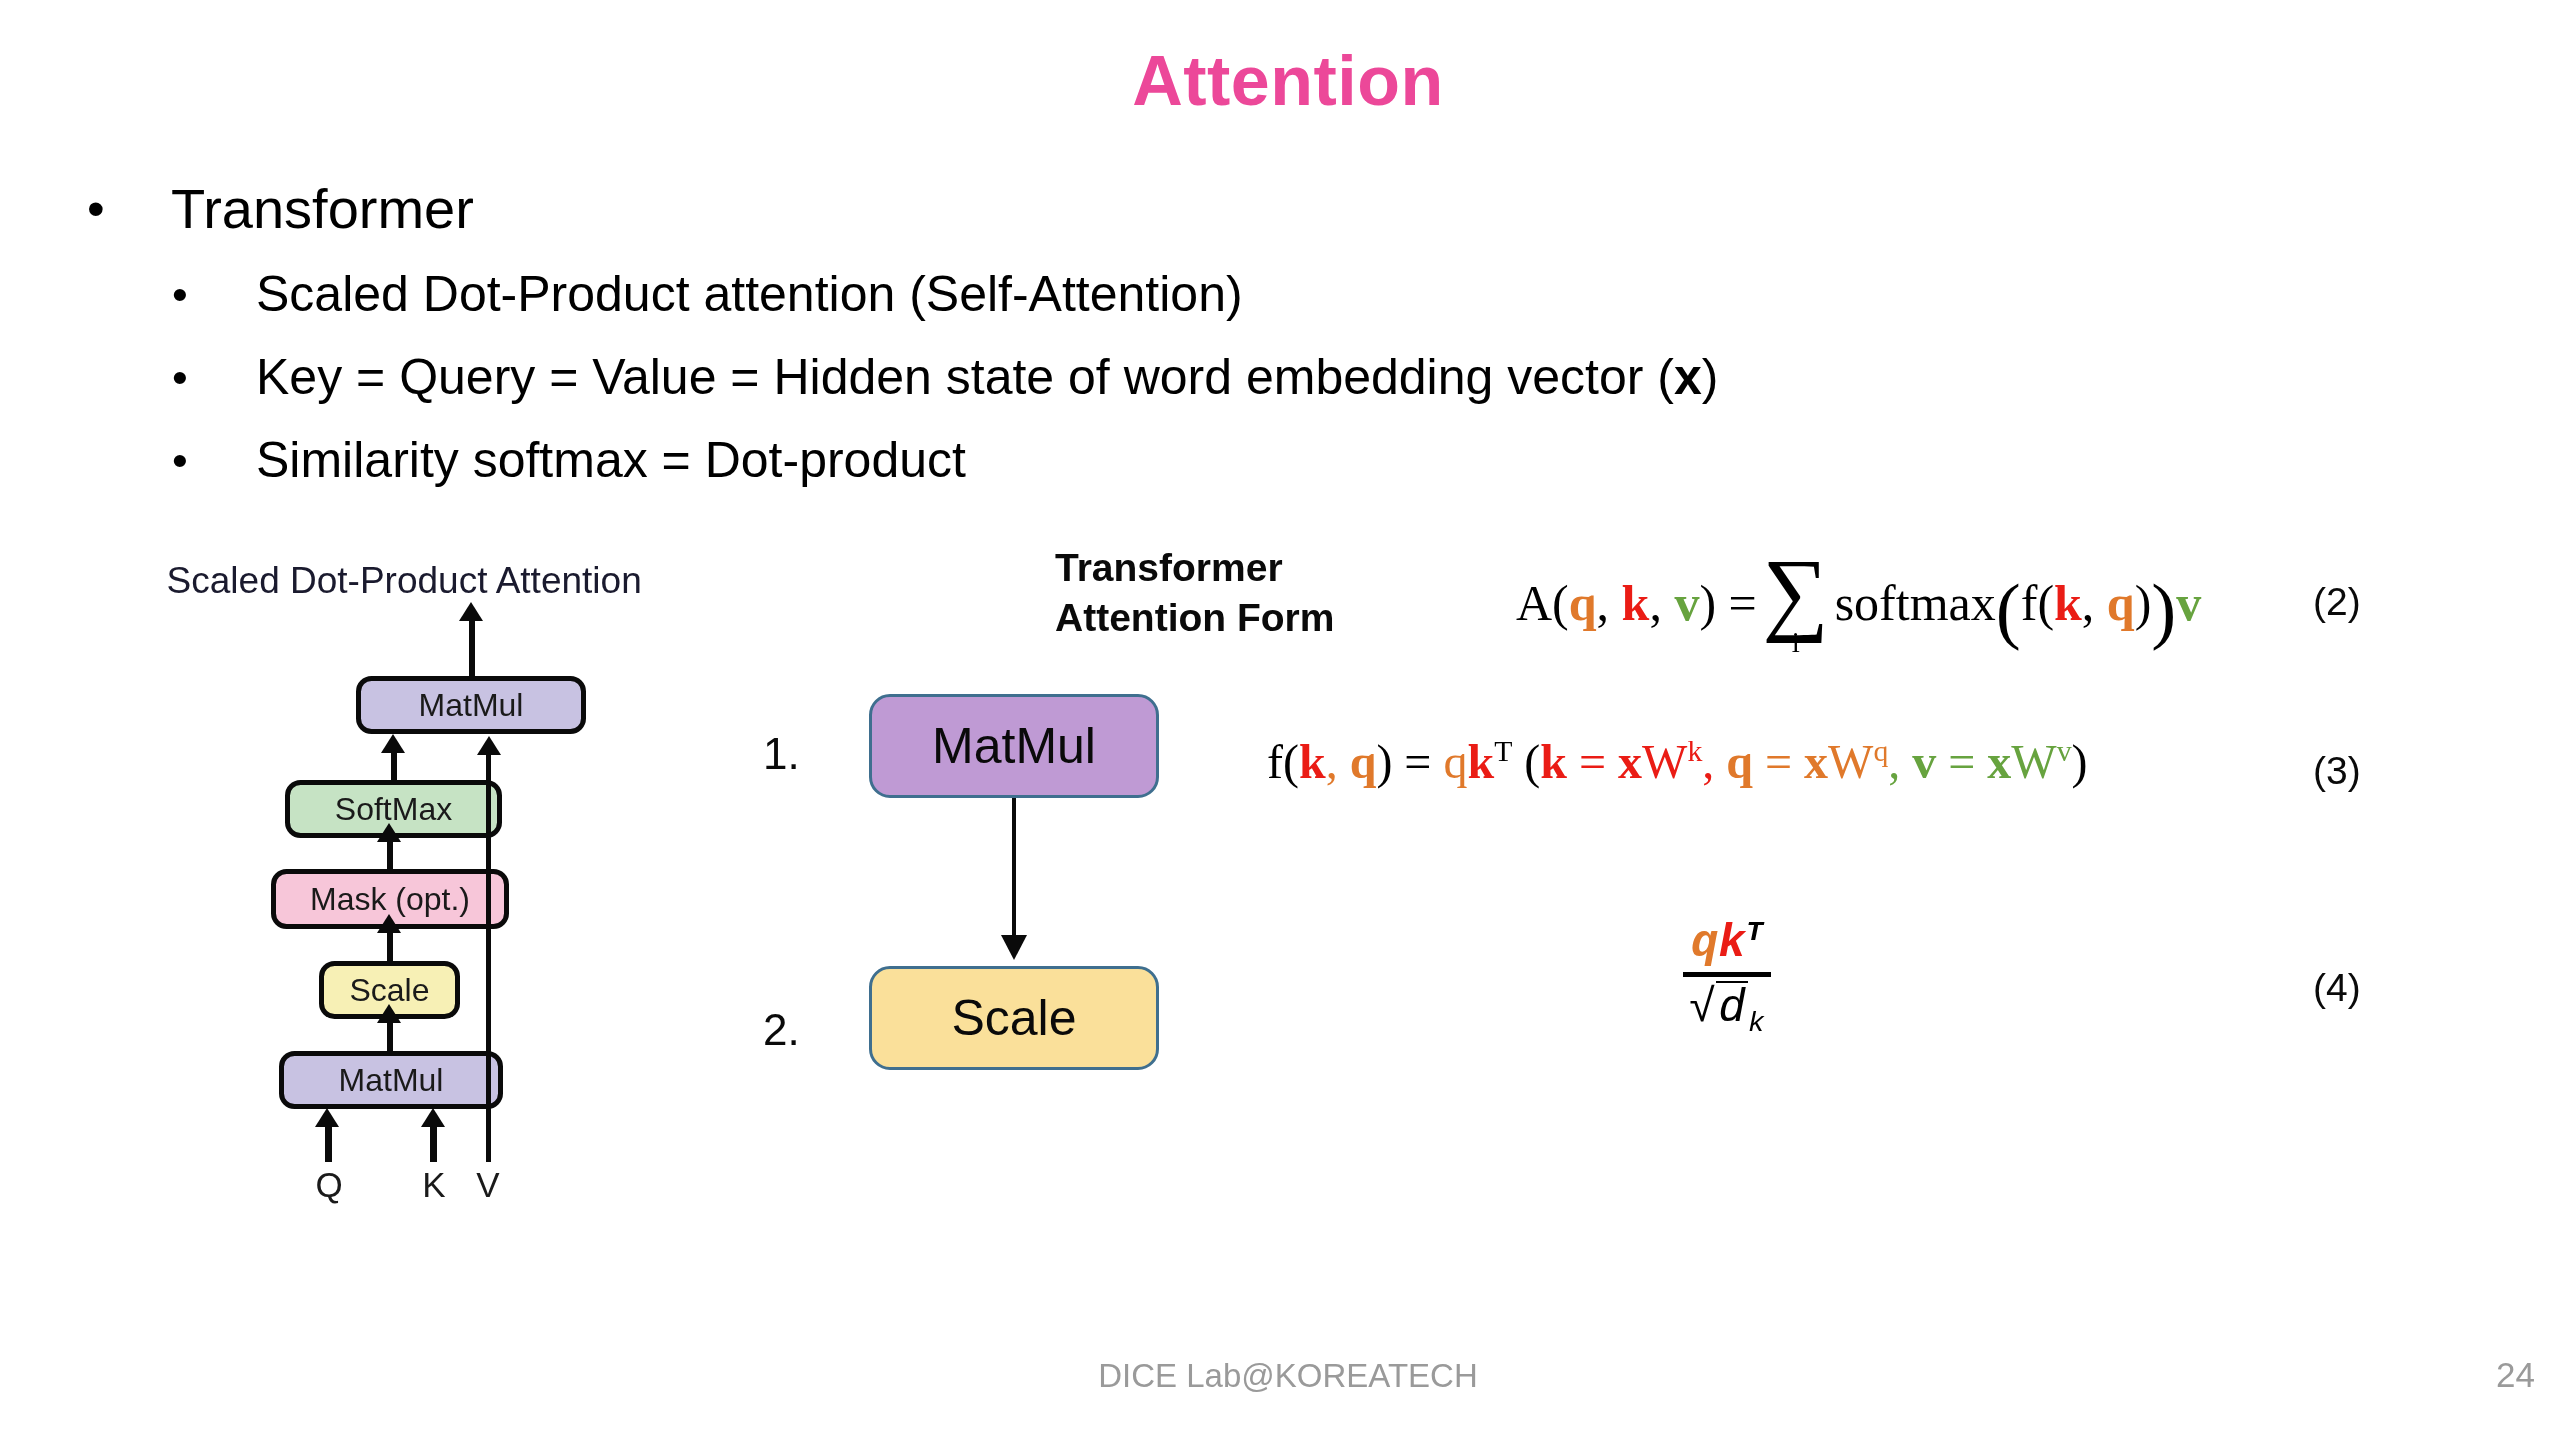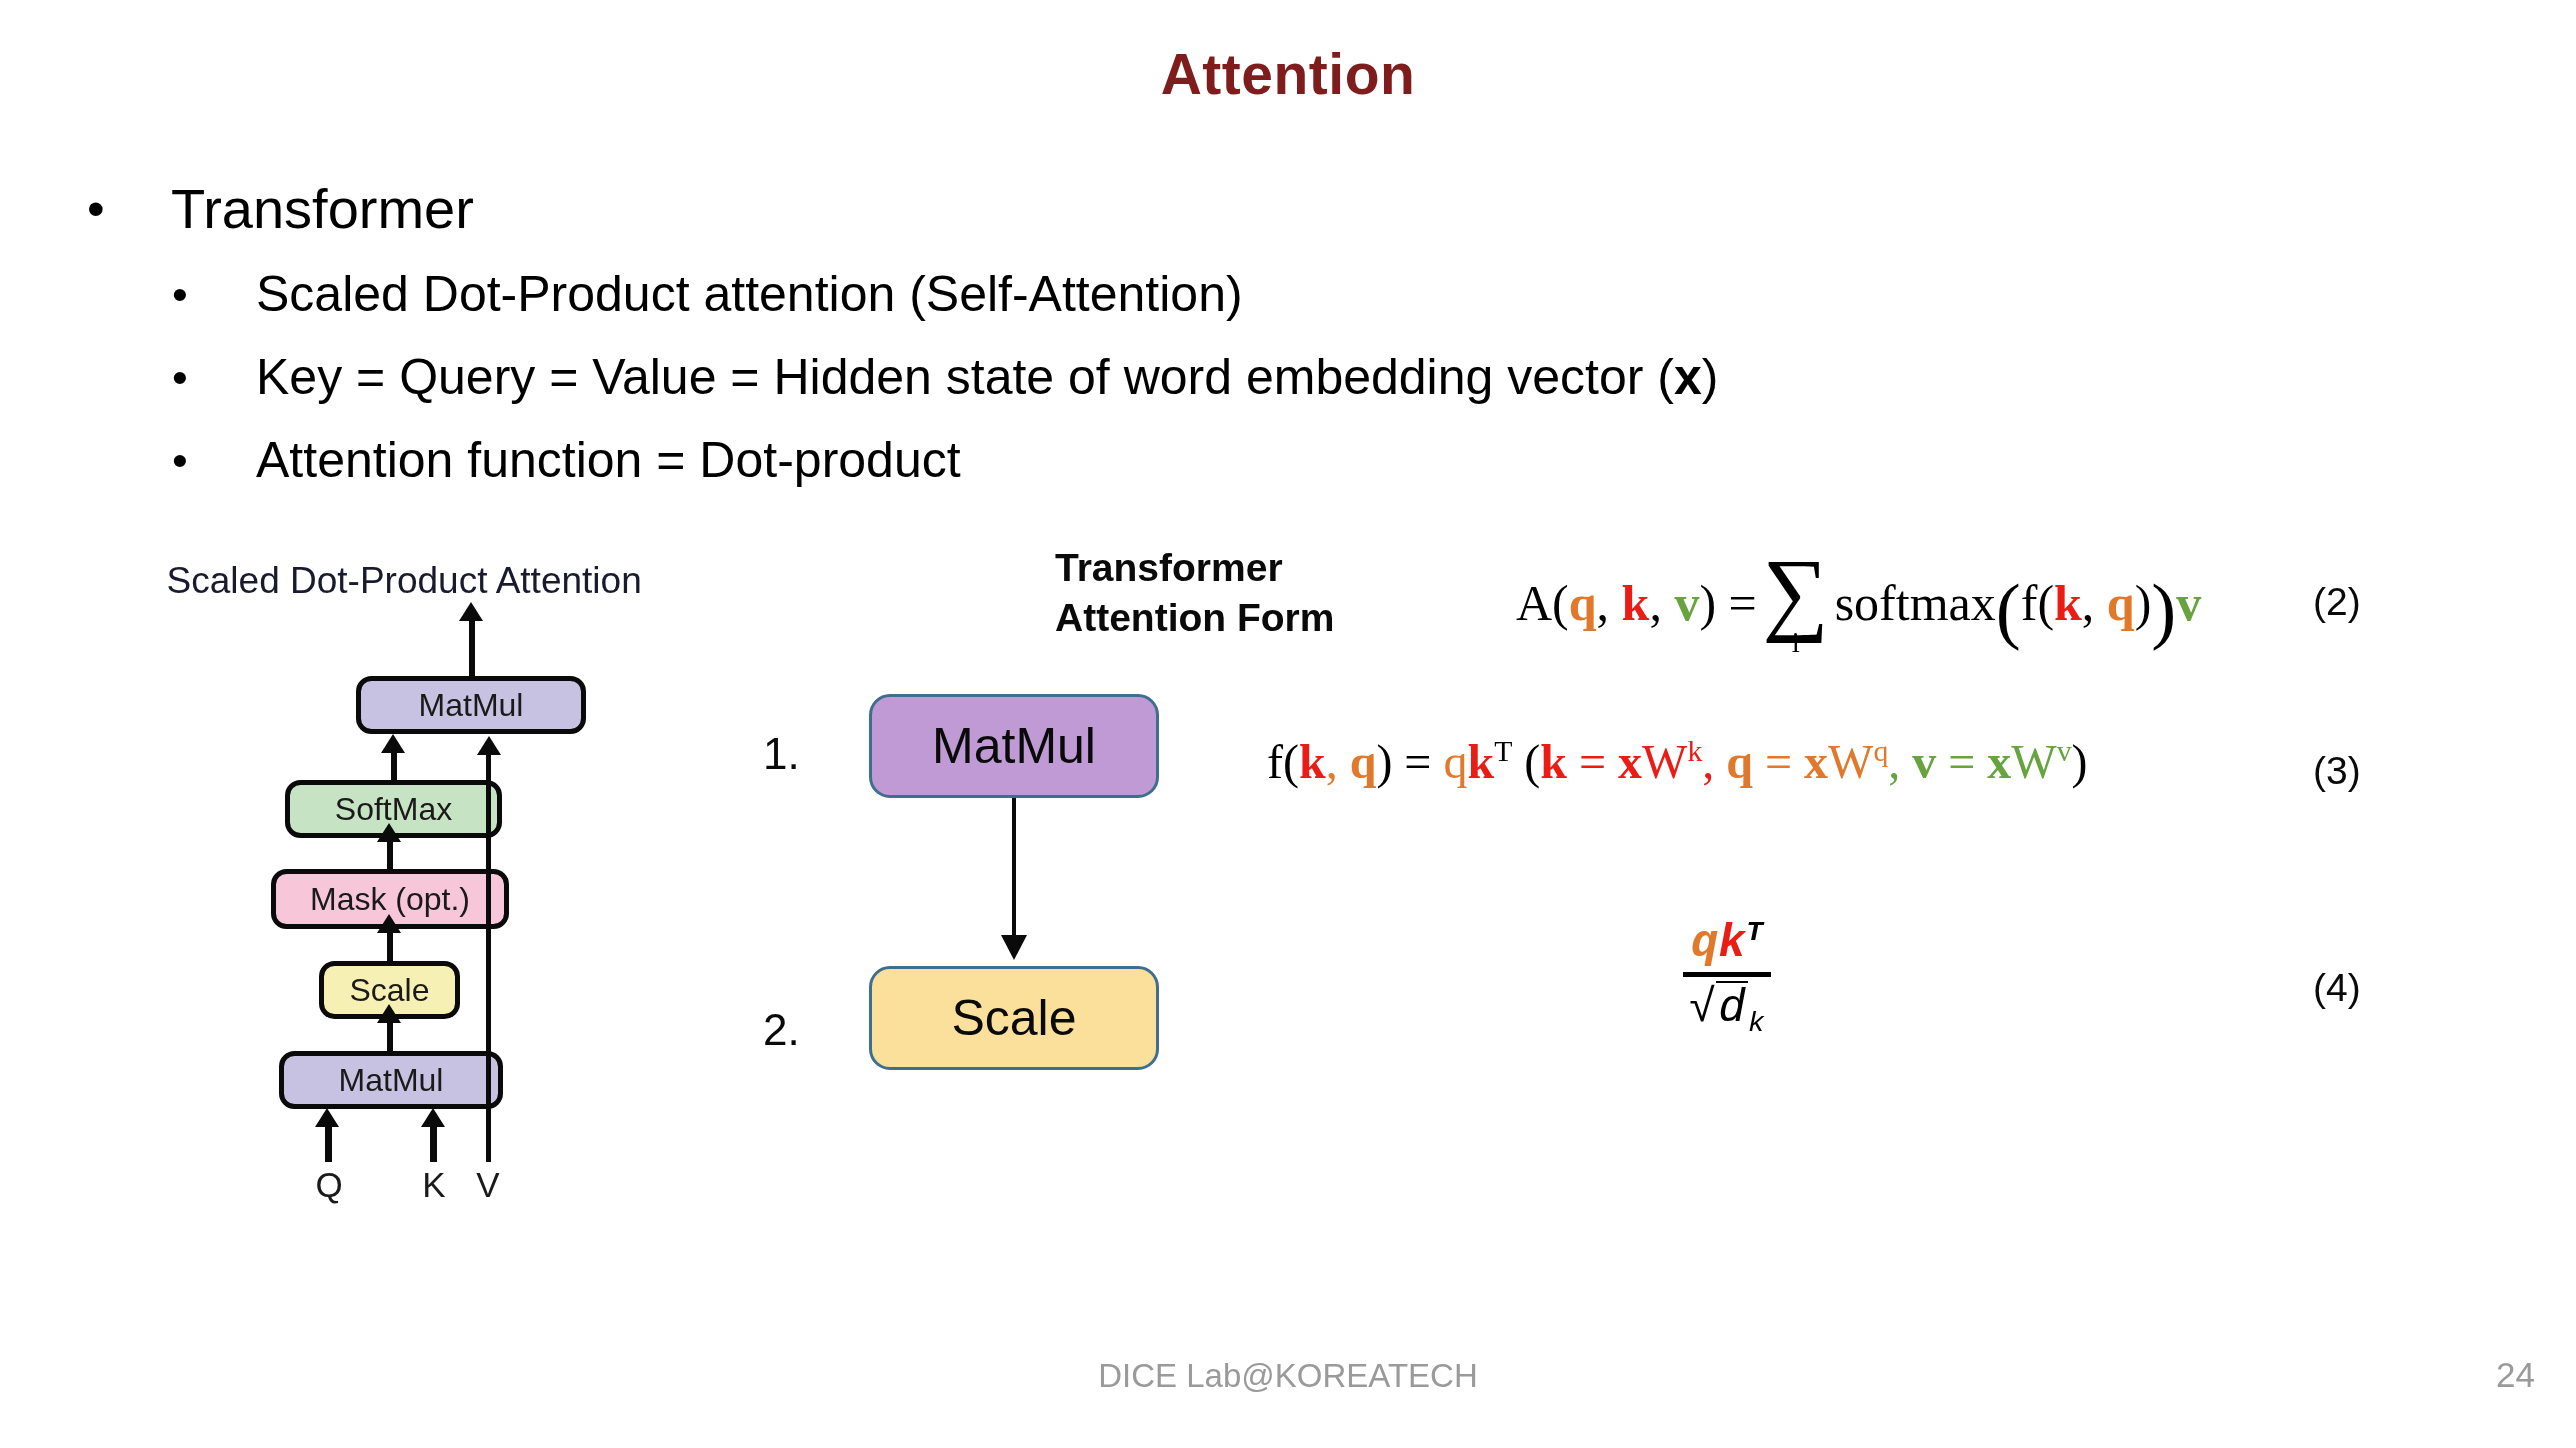--- a/index.html
+++ b/index.html
@@ -16,23 +16,23 @@
     color: #000000;
   }
 
   
   #slide-title {
     position: absolute;
     top: 41px;
     left: 0;
     width: 2576px;
     text-align: center;
-    font-size: 57px;
+    font-size: 70px;
     font-weight: bold;
-    color: #7f1d1d;
+    color: #ec4899;
     letter-spacing: 0.5px;
   }
 
   
   #bullet-list {
     position: absolute;
     top: 172px;
     left: 87px;
     width: 2222px;
   }
@@ -239,21 +239,21 @@
     <span class="btext">Scaled Dot-Product attention (Self-Attention)</span>
   </div>
 
   <div class="bullet-l2">
     <span class="dot">•</span>
     <span class="btext" id="bullet-2-rich">Key = Query = Value = Hidden state of word embedding vector (<b>x</b>)</span>
   </div>
 
   <div class="bullet-l2">
     <span class="dot">•</span>
-    <span class="btext">Attention function = Dot-product</span>
+    <span class="btext">Similarity softmax = Dot-product</span>
   </div>
 
 </div>
 
 <div id="sdpa-figure">
 
   <div id="sdpa-caption">Scaled Dot-Product Attention</div>
 
   <div class="sdpa-line" style="left:314px; top:60px; width:5.8px; height:56px;"></div>
   <div class="sdpa-arrowhead" style="left:304px; top:42px;"></div>

